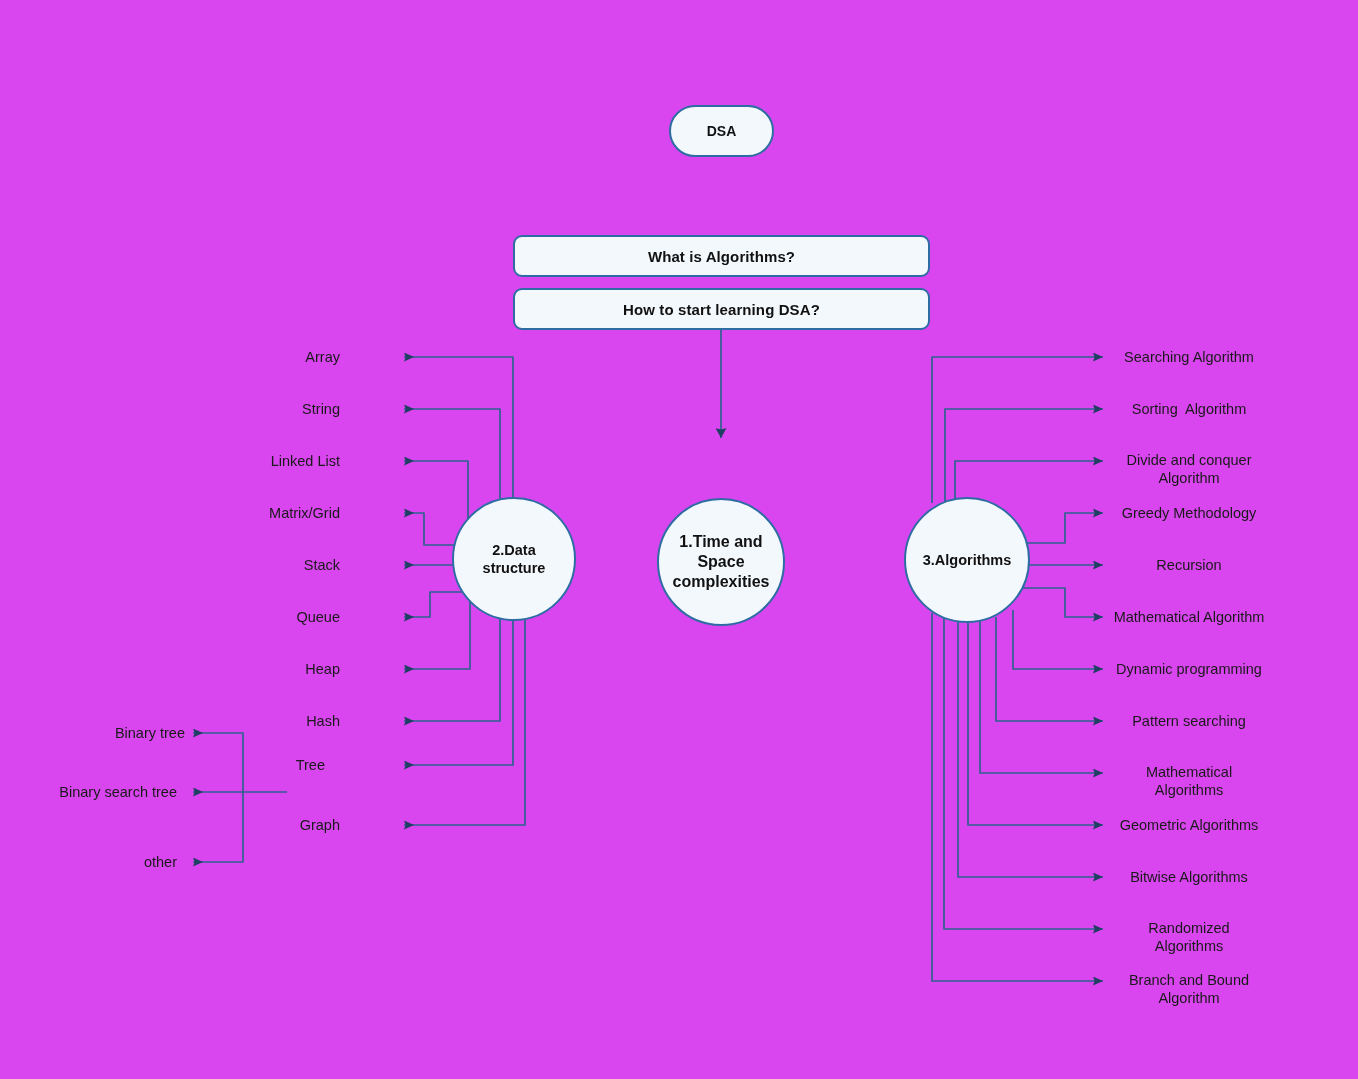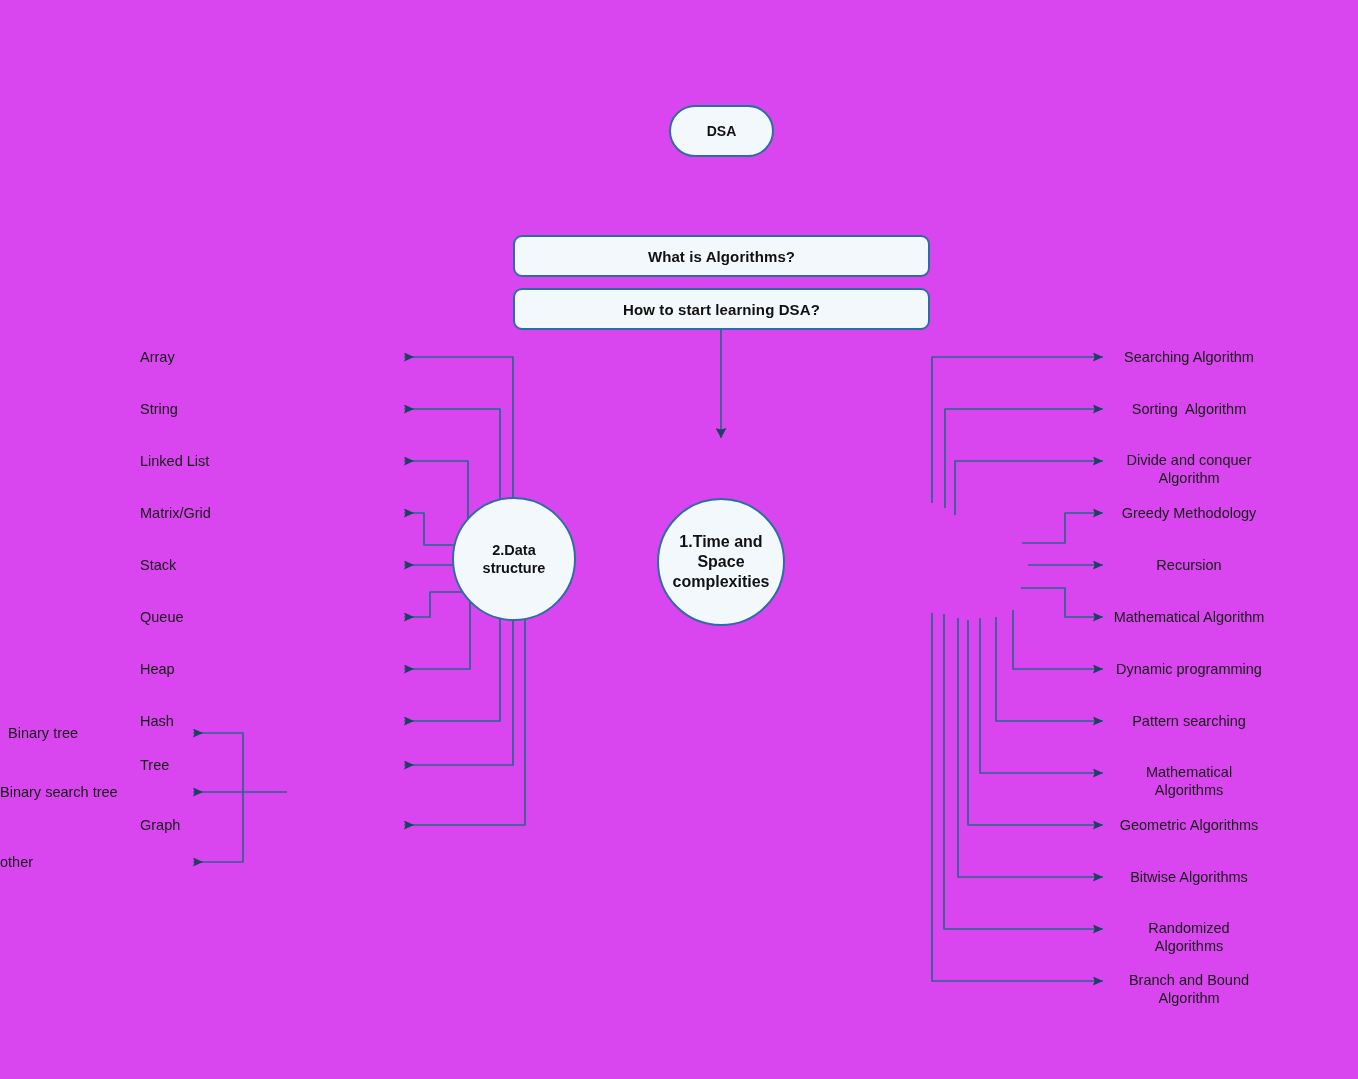--- a/index.html
+++ b/index.html
@@ -69,21 +69,21 @@
     padding: 6px;
   }
   .leaf-label {
     position: absolute;
     font-size: 14.5px;
     color: #1a1a1a;
     line-height: 1.25;
     white-space: pre;
   }
   .leaf-left {
-    text-align: left;
+    text-align: right;
     transform: translateY(-50%);
   }
   .leaf-right {
     text-align: center;
     transform: translateY(-50%);
   }
 </style>
 </head>
 <body>
 
@@ -160,20 +160,21 @@
 
 
   <div class="node-box" style="left:513px; top:235px; width:417px; height:42px;">What is Algorithms?</div>
 
   <div class="node-box" style="left:513px; top:288px; width:417px; height:42px;">How to start learning DSA?</div>
 
   <div class="node-circle" style="left:452px; top:497px; width:124px; height:124px;">2.Data structure</div>
 
   <div class="node-circle" style="left:657px; top:498px; width:128px; height:128px; font-size:16px;">1.Time and Space complexities</div>
 
+  <div class="node-circle" style="left:904px; top:497px; width:126px; height:126px;">3.Algorithms</div>
 
   <div class="leaf-label leaf-left" style="left:140px; top:357px; width:200px;">Array</div>
   <div class="leaf-label leaf-left" style="left:140px; top:409px; width:200px;">String</div>
   <div class="leaf-label leaf-left" style="left:140px; top:461px; width:200px;">Linked List</div>
   <div class="leaf-label leaf-left" style="left:140px; top:513px; width:200px;">Matrix/Grid</div>
   <div class="leaf-label leaf-left" style="left:140px; top:565px; width:200px;">Stack</div>
   <div class="leaf-label leaf-left" style="left:140px; top:617px; width:200px;">Queue</div>
   <div class="leaf-label leaf-left" style="left:140px; top:669px; width:200px;">Heap</div>
   <div class="leaf-label leaf-left" style="left:140px; top:721px; width:200px;">Hash</div>
   <div class="leaf-label leaf-left" style="left:140px; top:765px; width:185px;">Tree</div>

